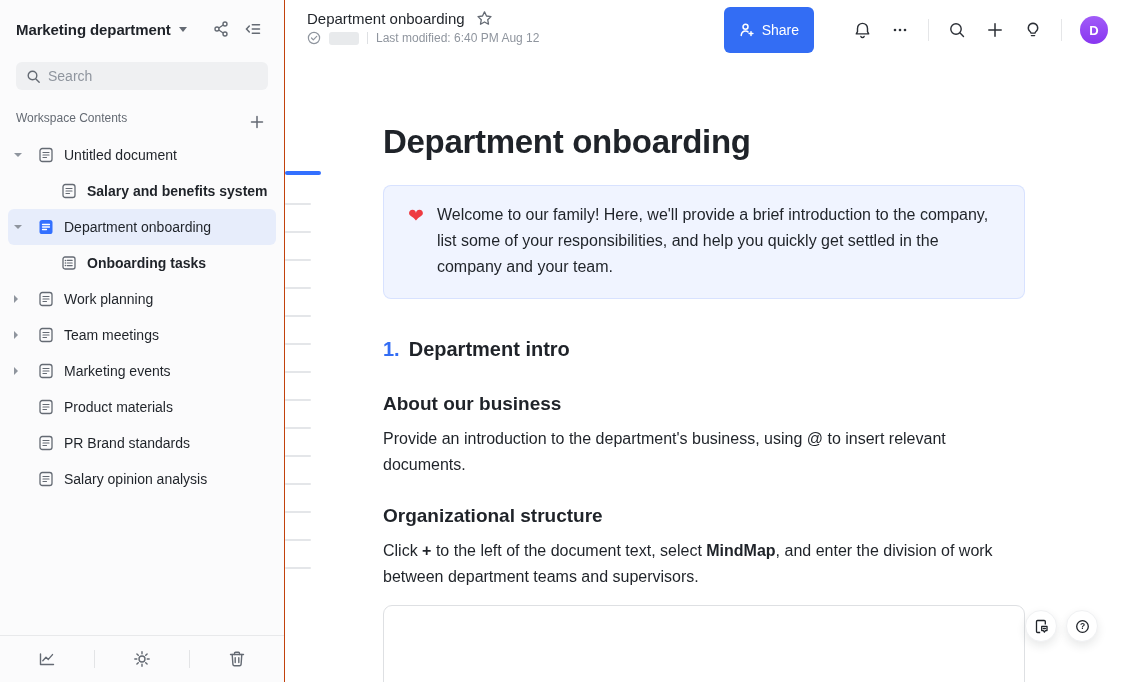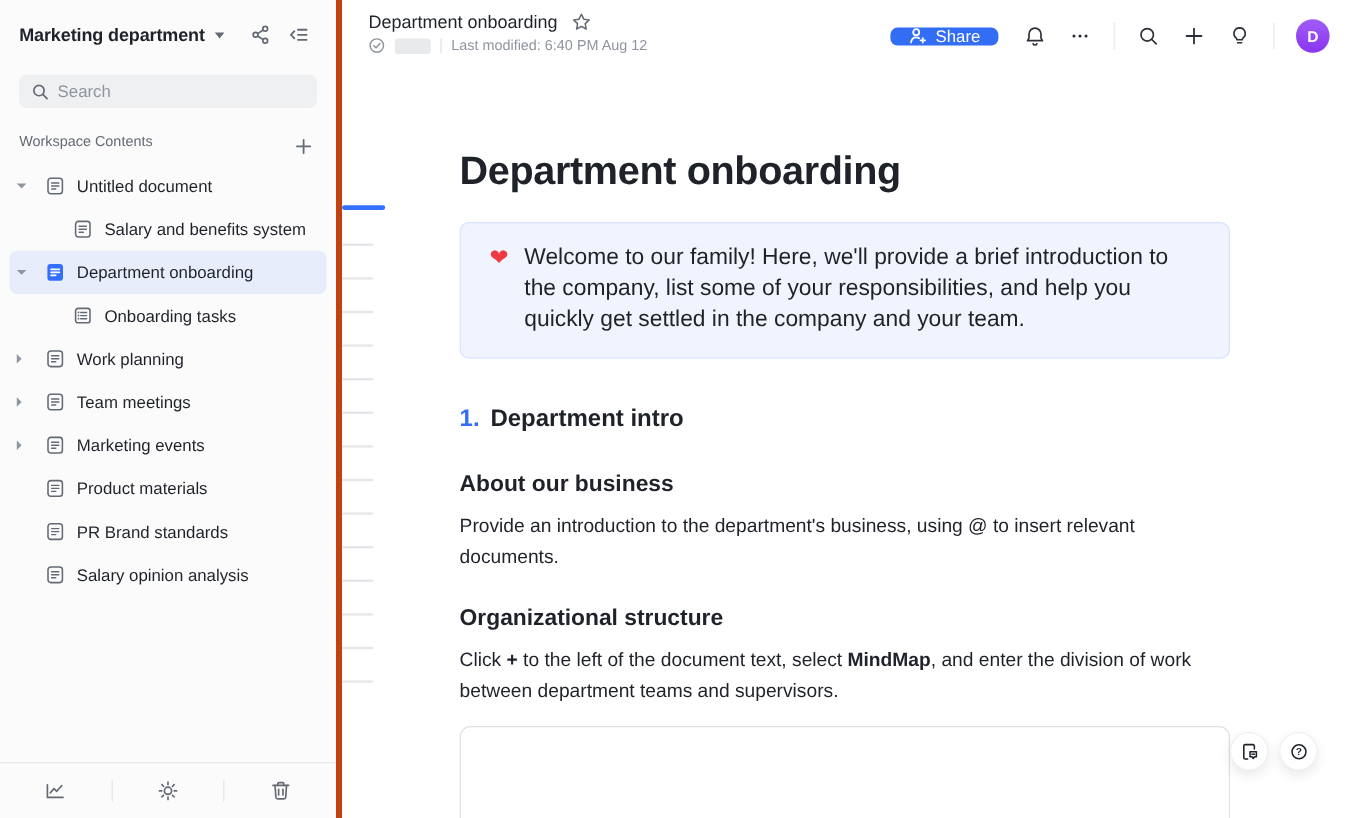--- a/index.html
+++ b/index.html
@@ -1,21 +1,21 @@
 <!DOCTYPE html>
 <html><head>
 <meta charset="utf-8">
 <style>
   * { margin:0; padding:0; box-sizing:border-box; }
   html,body { width:1124px; height:682px; overflow:hidden; background:#fff;
     font-family:"Liberation Sans","DejaVu Sans",sans-serif; color:#1F2329; }
 
   
   .sidebar { position:absolute; left:0; top:0; width:285px; height:682px;
-    background:#FBFBFC; border-right:5px solid #c2410c; }
+    background:#FBFBFC; border-right:1px solid #c2410c; }
   .sb-header { height:58px; display:flex; align-items:center; padding:0 18px 0 16px; }
   .ws-name { font-size:15px; font-weight:700; color:#1F2329; letter-spacing:-0.1px; }
   .ws-caret { width:0; height:0; border-top:5px solid #646A73;
     border-left:4px solid transparent; border-right:4px solid transparent; margin-left:8px; }
   .sb-header .spacer { flex:1; }
   .icon-btn { display:inline-flex; align-items:center; justify-content:center;
     width:26px; height:26px; border-radius:5px; cursor:pointer; }
   .sb-search { margin:4px 16px 0; height:28px; background:#EFF0F2; border-radius:6px;
     display:flex; align-items:center; padding:0 10px; gap:7px; }
   .sb-search input { border:none; outline:none; background:transparent; font-size:14px;
@@ -25,63 +25,63 @@
   .sb-section-label { font-size:12px; color:#646A73; flex:1; }
   .tree { margin-top:2px; }
   .tree-row { height:36px; margin:0 8px; border-radius:6px; display:flex;
     align-items:center; padding-left:6px; cursor:pointer; }
   .tree-row.selected { background:#E7EDFB; }
   .caret-box { width:24px; display:flex; align-items:center; }
   .caret-down { width:0; height:0; border-top:4.5px solid #8F959E;
     border-left:4px solid transparent; border-right:4px solid transparent; }
   .caret-right { width:0; height:0; border-left:4.5px solid #8F959E;
     border-top:4px solid transparent; border-bottom:4px solid transparent; }
-  .tree-row.lvl1 { padding-left:53px; }
+  .tree-row.lvl1 { padding-left:53px;font-weight:bold; }
   .tree-ic { width:16px; height:16px; margin-right:10px; display:flex; align-items:center; }
   .tree-label { font-size:14px; color:#1F2329; white-space:nowrap; }
   .sb-footer { position:absolute; bottom:0; left:0; width:100%; height:47px;
     border-top:1px solid #E8E9EB; display:flex; align-items:center; }
   .sb-footer .cell { flex:1; display:flex; justify-content:center; cursor:pointer; }
   .sb-footer .vdiv { width:1px; height:18px; background:#E3E4E6; }
 
   
   .topbar { position:absolute; left:286px; top:0; right:0; height:60px; background:#fff; }
   .tb-left { position:absolute; left:21px; top:10px; }
   .tb-title-row { display:flex; align-items:center; gap:11px; }
   .tb-title { font-size:15px; font-weight:500; color:#1F2329; }
   .tb-meta { display:flex; align-items:center; gap:8px; margin-top:4px; }
   .meta-pill { width:30px; height:13px; background:#E8EAEC; border-radius:3px; }
   .meta-div { width:1px; height:12px; background:#DEE0E3; }
   .meta-text { font-size:12px; color:#8F959E; }
   .tb-right { position:absolute; right:16px; top:13px; height:34px;
     display:flex; align-items:center; gap:6px; }
-  .share-btn { height:15px; background:#336DF4; color:#fff; border:none; border-radius:6px;
+  .share-btn { height:46px; background:#336DF4; color:#fff; border:none; border-radius:6px;
     display:flex; align-items:center; gap:7px; padding:0 15px; font-size:14px; font-weight:500;
-    font-family:inherit; cursor:pointer; margin-right:8px; }
+    font-family:inherit; cursor:pointer; margin-right:26px; }
   .tb-ic { width:32px; height:32px; display:flex; align-items:center; justify-content:center;
     border-radius:6px; cursor:pointer; }
   .tb-div { width:1px; height:22px; background:#E5E6E8; margin:0 6px; }
   .avatar { width:28px; height:28px; border-radius:50%; margin-left:6px; cursor:pointer;
     display:flex; align-items:center; justify-content:center;
     color:#fff; font-size:13px; font-weight:700; }
 
   
   .content { position:absolute; left:286px; top:60px; right:0; bottom:0; background:#fff; }
   .outline { position:absolute; left:-1px; top:0; width:40px; }
   .dash-active { position:absolute; left:0; top:111px; width:36px; height:3.5px;
     background:#3370FF; border-radius:2px; }
   .dash { position:absolute; left:0; width:26px; height:2px; background:#E4E6E9; border-radius:1px; }
   .doc-col { position:absolute; left:97px; top:0; width:642px; }
   h1.doc-title { margin-top:60px; font-size:33px; line-height:44px; font-weight:700;
     letter-spacing:-0.3px; color:#1F2329; }
   .callout { margin-top:21px; background:#F0F4FF; border:1px solid rgba(51,112,255,0.13);
     border-radius:8px; padding:16px 24px 18px; display:flex; gap:13px; }
   .callout-emoji { font-family:"DejaVu Sans",sans-serif; color:#EE3B42; font-size:19px;
     line-height:26px; }
-  .callout-text { font-size:19px; line-height:26px; color:#1F2329; }
+  .callout-text { font-size:16px; line-height:26px; color:#1F2329; }
   .h3-row { margin-top:34px; font-size:20px; line-height:32px; font-weight:600; }
   .h3-num { color:#336DF4; margin-right:9px; }
   h4 { margin-top:25px; font-size:19px; line-height:26px; font-weight:600; color:#1F2329; }
   h4.first { margin-top:26px; }
   .para { margin-top:9px; font-size:16px; line-height:26px; color:#1F2329; }
   .para b { font-weight:700; }
   .embed-box { margin-top:15px; height:110px; border:1px solid #DEE0E3;
     border-radius:9px; background:#fff; }
 
   

